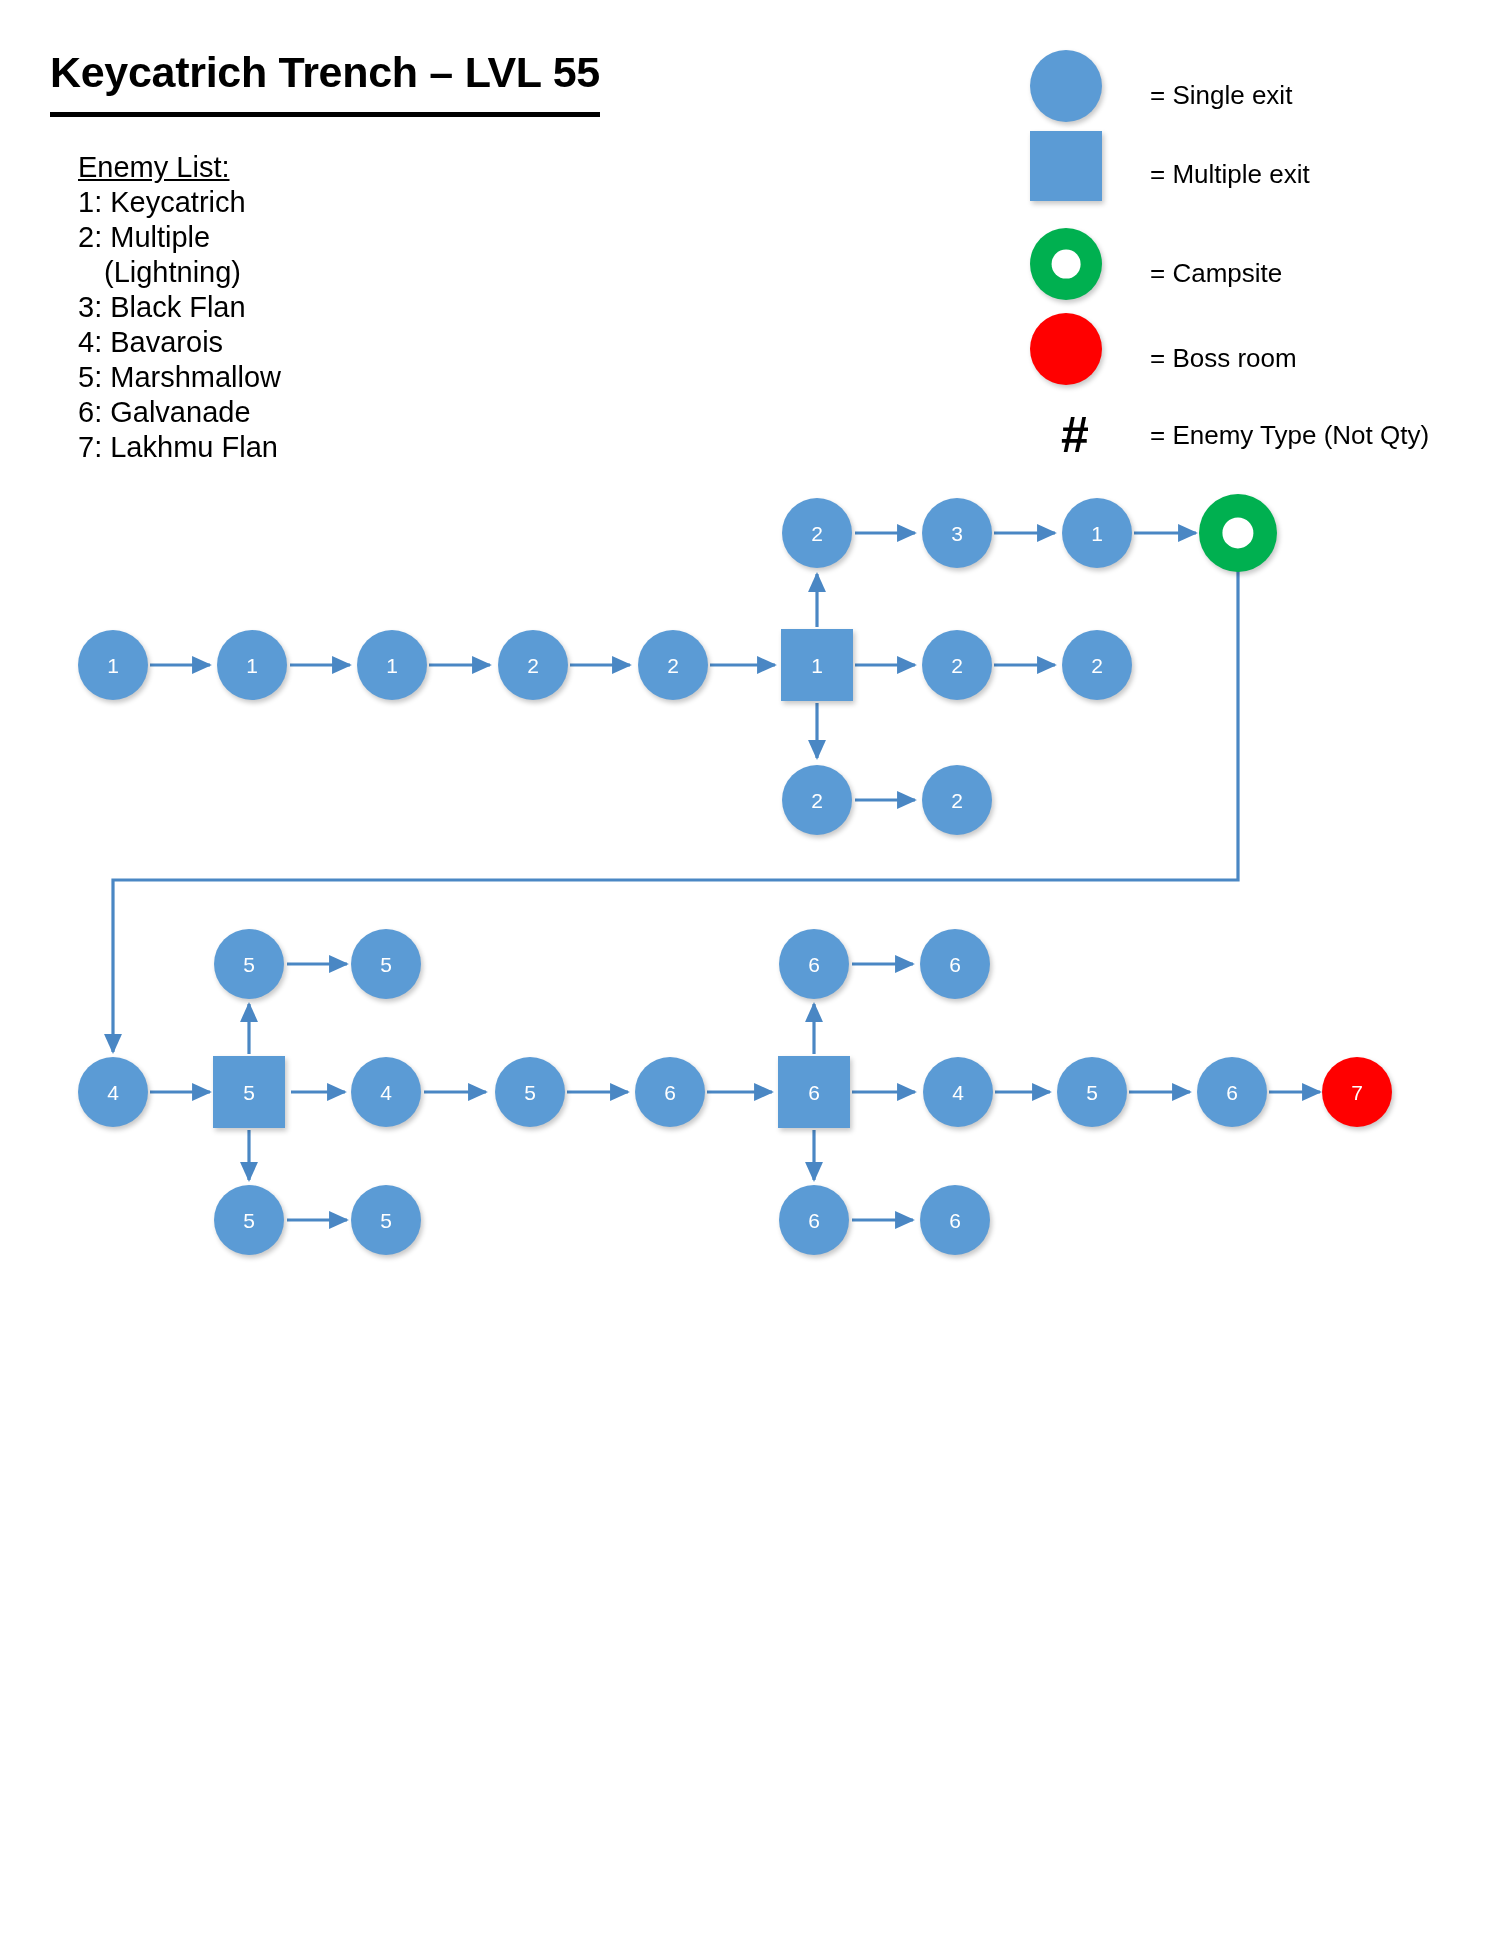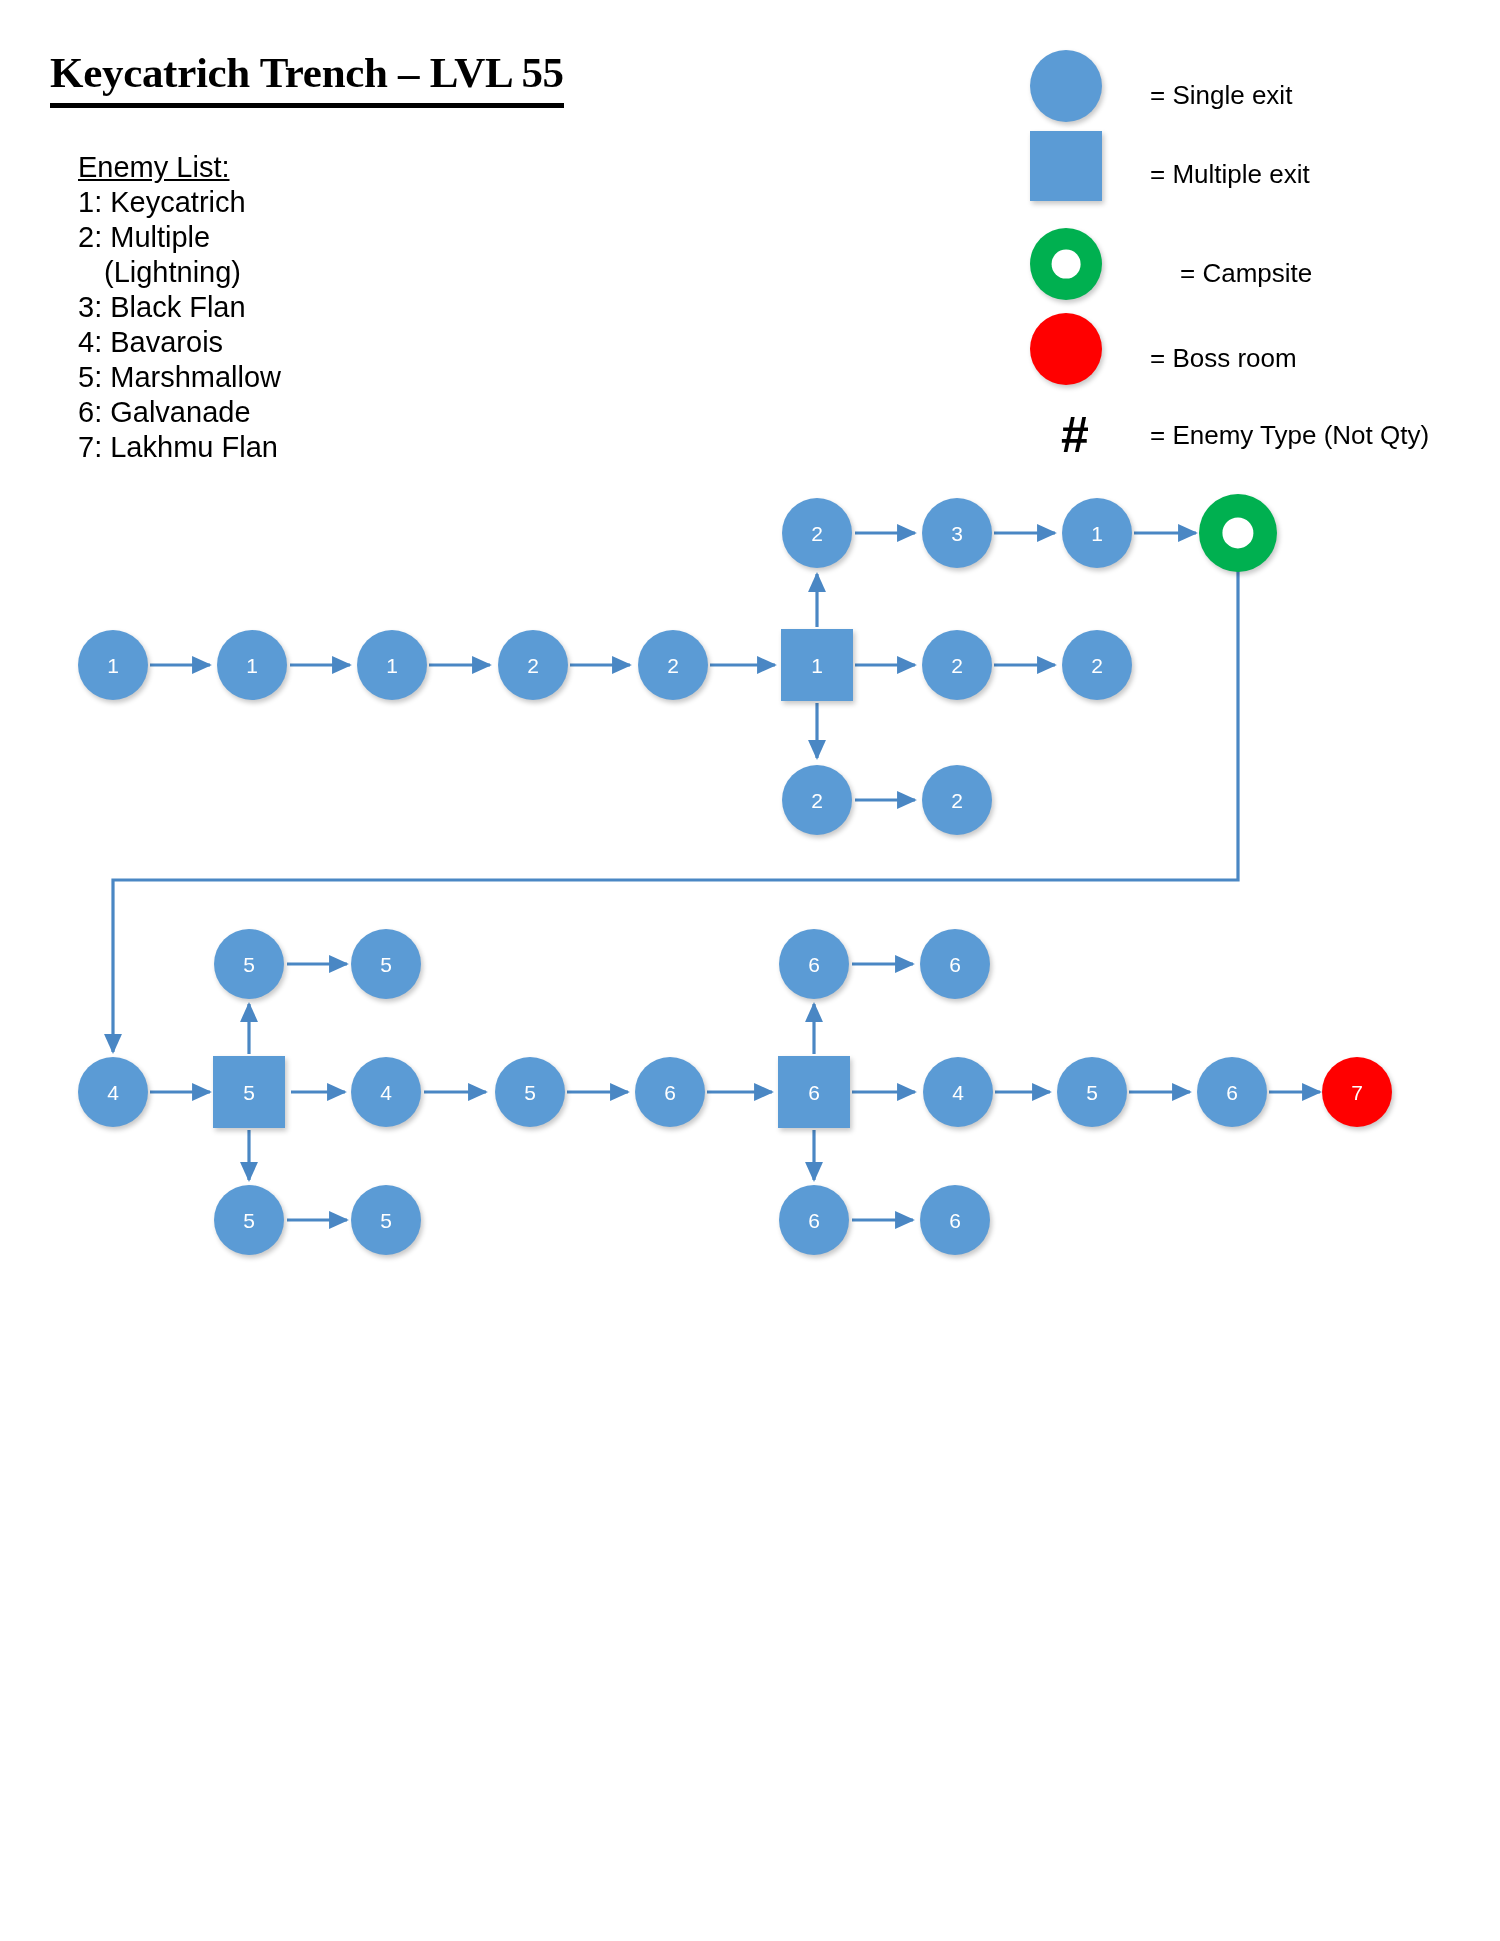--- a/index.html
+++ b/index.html
@@ -16,24 +16,23 @@
 
   
   #title{
     position:absolute;
     left:50px; top:48px;
     font-size:43px;
     font-weight:bold;
     color:#000000;
     letter-spacing:-0.3px;
     border-bottom:5px solid #000;
-    padding-bottom:6px;
+    padding-bottom:15px;
     display:inline-block;
     white-space:nowrap;
-    font-family:Liberation Serif, serif;
   }
 
   
   #enemy-list{
     position:absolute;
     left:78px; top:150px;
     font-size:29px;
     color:#000;
     line-height:35px;
     white-space:nowrap;
@@ -130,21 +129,21 @@
       <div class="lg-label">= Single exit</div>
     </div>
 
     <div class="lg-row" style="left:0;top:99px;">
       <div class="lg-sym">
         <div class="shp sq" style="left:0;top:2px;width:72px;height:70px;"></div>
       </div>
       <div class="lg-label">= Multiple exit</div>
     </div>
 
-    <div class="lg-row" style="left:0;top:198px;gap:30px;">
+    <div class="lg-row" style="left:0;top:198px;">
       <div class="lg-sym">
         <div class="shp camp" style="left:0;top:0;width:72px;height:72px;"></div>
       </div>
       <div class="lg-label">= Campsite</div>
     </div>
 
     <div class="lg-row" style="left:0;top:283px;">
       <div class="lg-sym">
         <div class="shp boss" style="left:0;top:0;width:72px;height:72px;"></div>
       </div>

